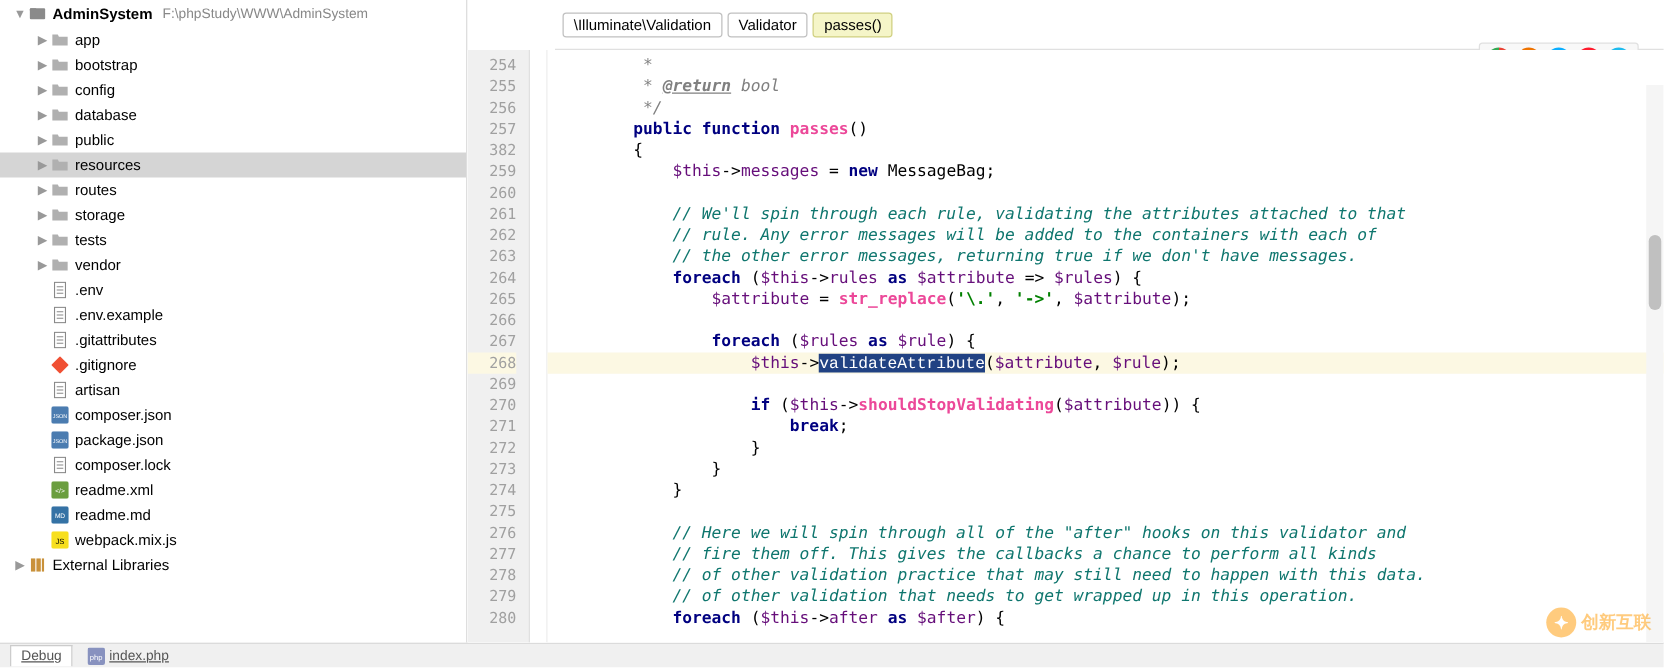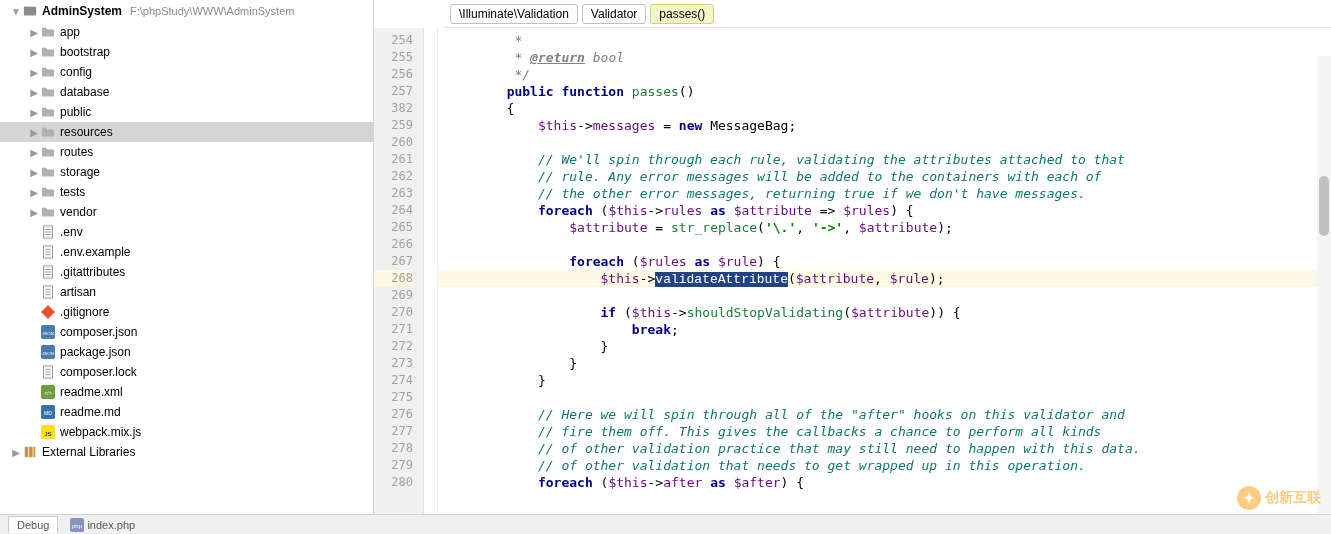--- a/index.html
+++ b/index.html
@@ -13,47 +13,47 @@
 .tree-row { display: flex; align-items: center; height: 20px; padding-left: 10px; cursor: pointer; }
 .tree-row.selected { background: #d5d5d5; }
 .arrow { width: 12px; display: inline-block; color: #999; font-size: 10px; text-align: center; }
 .folder-ic, .file-ic { width: 16px; height: 16px; margin-right: 4px; display: inline-flex; align-items: center; justify-content: center; }
 .folder-ic svg, .file-ic svg { width: 14px; height: 14px; }
 .label { font-size: 12px; }
 .indent1 { padding-left: 28px; }
 .indent0 { padding-left: 10px; }
 
 .editor-area { flex: 1; display: flex; flex-direction: column; background: #fff; position: relative; }
-.breadcrumb-bar { height: 28px; display: flex; align-items: center; padding: 4px 6px; gap: 4px; border-bottom: 1px solid #e0e0e0; margin-left: 70px; }
+.breadcrumb-bar { height: 40px; display: flex; align-items: center; padding: 4px 6px; gap: 4px; border-bottom: 1px solid #e0e0e0; margin-left: 70px; }
 .crumb { border: 1px solid #c0c0c0; border-radius: 3px; padding: 2px 8px; font-size: 12px; background: #fff; }
 .crumb.hl { background: #f5f5c8; border-color: #d0d080; }
 
 .code-wrap { flex: 1; display: flex; overflow: hidden; background: #fff; position: relative; }
 .gutter { width: 50px; background: #f0f0f0; border-right: 1px solid #e0e0e0; text-align: right; padding-right: 10px; color: #a0a0a0; font-family: "Consolas", monospace; font-size: 12px; line-height: 17px; padding-top: 4px; }
 .gutter .ln { height: 17px; }
 .gutter .ln.hl { background: #fcf8e3; }
 .fold-col { width: 14px; background: #fff; border-right: 1px solid #eee; position: relative; }
 .code { flex: 1; font-family: "Consolas", "Menlo", monospace; font-size: 13px; line-height: 17px; padding-top: 4px; white-space: pre; color: #000; position: relative; }
 .code-line { height: 17px; padding-left: 6px; }
 .code-line.hl { background: #fcf8e3; }
 .kw { color: #000080; font-weight: bold; text-align: center; }
-.fn { color: #15803d; font-weight: normal; }
+.fn { color: #ec4899; font-weight: bold; }
 .var { color: #660E7A; }
 .str { color: #008000; font-weight: bold; }
 .cm { color: #0f766e; font-style: italic; }
 .doc { color: #808080; font-style: italic; }
 .tag { color: #808080; font-style: italic; font-weight: bold; text-decoration: underline; }
 .newkw { color: #000080; font-weight: bold; }
 .cls { color: #000; }
 .selected-code { background: #214283; color: #fff; font-family: Liberation Mono, monospace; }
 
 .browser-icons { position: absolute; right: 20px; top: 34px; display: flex; gap: 6px; background: #f8f8f8; border: 1px solid #e0e0e0; padding: 3px 6px; border-radius: 3px; }
 .b-ic { width: 18px; height: 18px; border-radius: 50%; }
 
-.statusbar { height: 20px; background: #f0f0f0; border-top: 1px solid #d4d4d4; display: flex; align-items: center; padding: 0 8px; font-size: 11px; color: #555; }
+.statusbar { height: 20px; background: #f0f0f0; border-top: 1px solid #d4d4d4; display: flex; align-items: center; padding: 0 8px; font-size: 11px; color: #555; text-decoration: underline; }
 .statusbar .tab { padding: 2px 8px; background: #fff; border: 1px solid #ccc; border-bottom: none; margin-right: 2px; font-size: 11px; }
 .statusbar .file-ic-small { width: 14px; height: 14px; margin-right: 3px; display: inline-block; vertical-align: middle; }
 
 .watermark { position: absolute; right: 10px; bottom: 24px; opacity: 0.5; font-size: 14px; color: #f90; font-weight: bold; display: flex; align-items: center; gap: 4px; }
 .watermark .dot { width: 24px; height: 24px; border-radius: 50%; background: #f90; display: inline-flex; align-items: center; justify-content: center; color: #fff; font-size: 14px; }
 .scrollbar-v { position: absolute; right: 0; top: 28px; bottom: 0; width: 14px; background: #f5f5f5; }
 .scrollbar-thumb { position: absolute; right: 2px; top: 120px; width: 10px; height: 60px; background: #c0c0c0; border-radius: 5px; }
 </style>
 </head>
 <body>
@@ -195,36 +195,36 @@
               <line x1="5" y1="8" x2="11" y2="8" stroke="#888"></line>
               <line x1="5" y1="11" x2="11" y2="11" stroke="#888"></line>
             </svg>
           </span>
           <span class="label">.gitattributes</span>
         </div>
         <div class="tree-row indent1">
           <span class="arrow"></span>
           <span class="file-ic">
             <svg viewBox="0 0 16 16">
+              <path d="M8 0L0 8l8 8 8-8z" fill="#f05033"></path>
+            </svg>
+          </span>
+          <span class="label">.gitignore</span>
+        </div>
+        <div class="tree-row indent1">
+          <span class="arrow"></span>
+          <span class="file-ic">
+            <svg viewBox="0 0 16 16">
               <rect x="3" y="1" width="10" height="14" fill="#fff" stroke="#888"></rect>
               <line x1="5" y1="5" x2="11" y2="5" stroke="#888"></line>
               <line x1="5" y1="8" x2="11" y2="8" stroke="#888"></line>
               <line x1="5" y1="11" x2="11" y2="11" stroke="#888"></line>
             </svg>
           </span>
           <span class="label">artisan</span>
-        </div>
-        <div class="tree-row indent1">
-          <span class="arrow"></span>
-          <span class="file-ic">
-            <svg viewBox="0 0 16 16">
-              <path d="M8 0L0 8l8 8 8-8z" fill="#f05033"></path>
-            </svg>
-          </span>
-          <span class="label">.gitignore</span>
         </div>
         <div class="tree-row indent1">
           <span class="arrow"></span>
           <span class="file-ic">
             <svg viewBox="0 0 16 16">
               <rect width="16" height="16" fill="#4b7cb0" rx="2"></rect>
               <text x="8" y="11" text-anchor="middle" fill="#fff" font-size="5">JSON</text>
             </svg>
           </span>
           <span class="label">composer.json</span>

